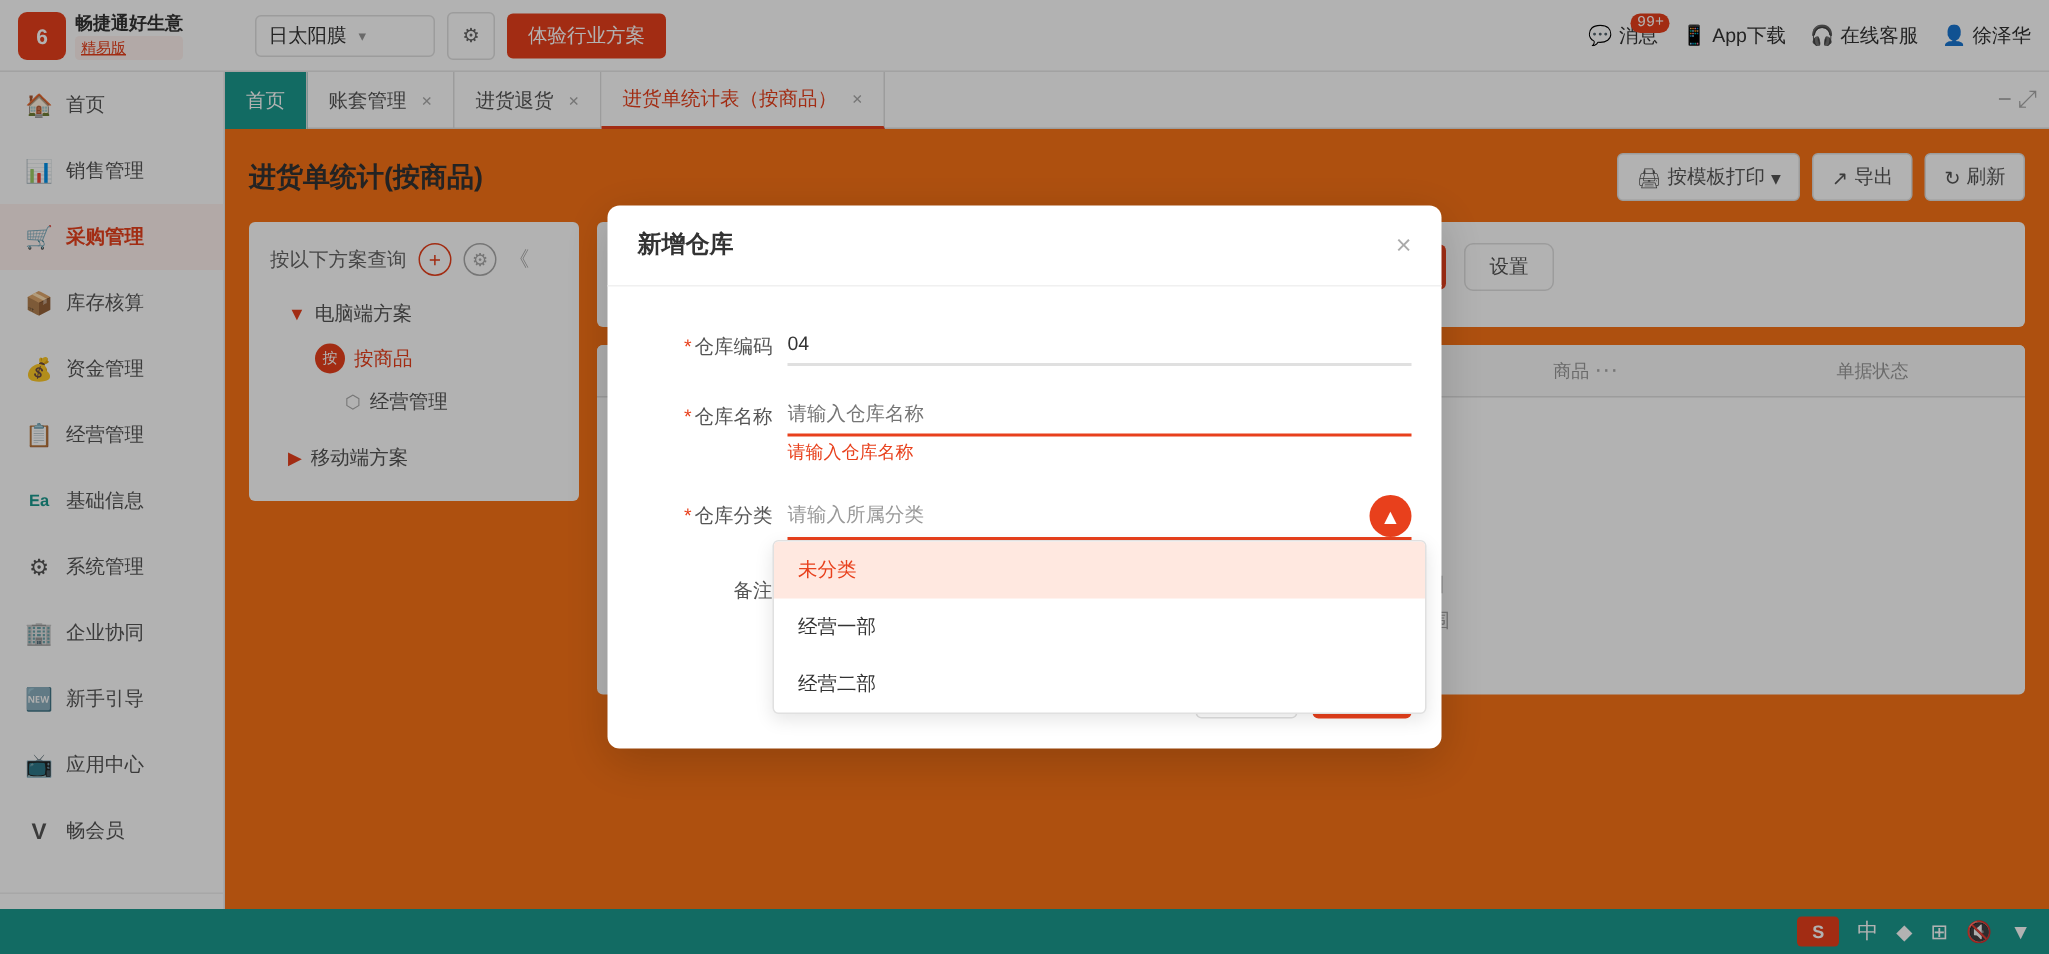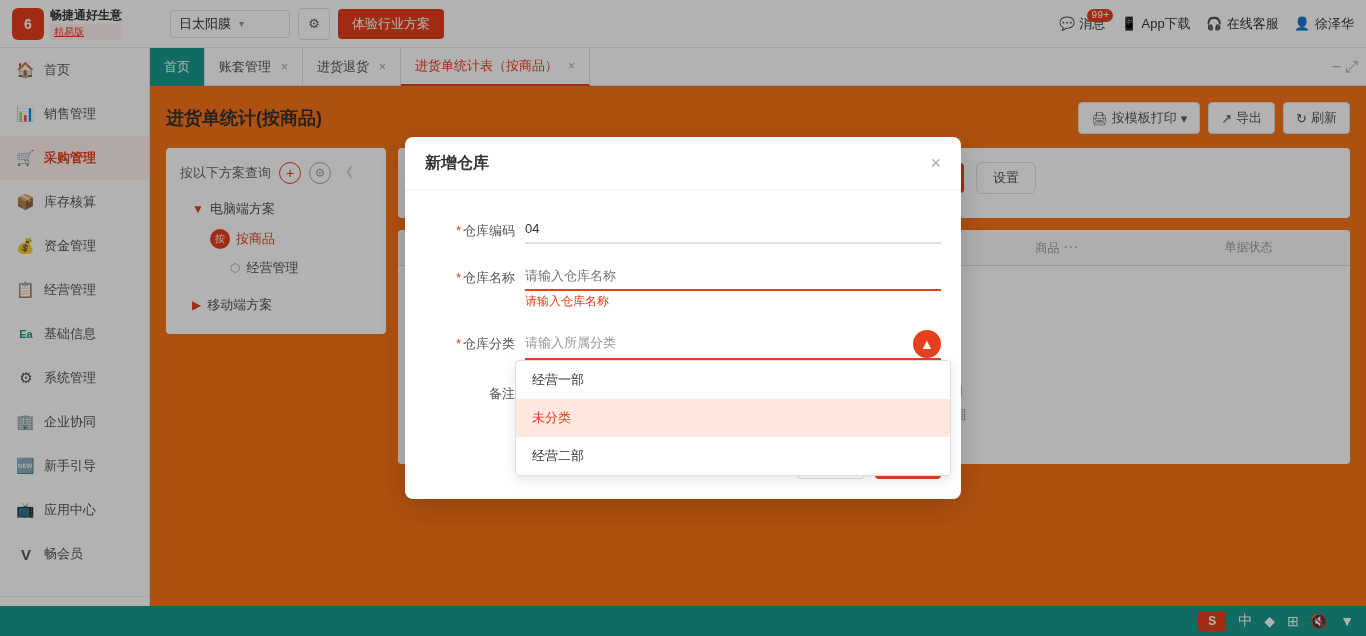--- a/index.html
+++ b/index.html
@@ -523,22 +523,22 @@
         <div class="form-label">
           <span class="required">*</span><span>仓库分类</span>
         </div>
         <div class="form-control category-select-wrap">
           <div class="category-select-btn">
             <span style="color:#999;">请输入所属分类</span>
           </div>
           <div class="category-arrow">▲</div>
 
           <div class="category-dropdown">
+            <div class="category-item selected">未分类</div>
             <div class="category-item">经营一部</div>
-            <div class="category-item selected">未分类</div>
             <div class="category-item">经营二部</div>
           </div>
         </div>
       </div>
 
       <div class="form-row">
         <div class="form-label">备注</div>
         <div class="form-control">
           <input type="text" class="form-input-box" placeholder="" style="">
         </div>

